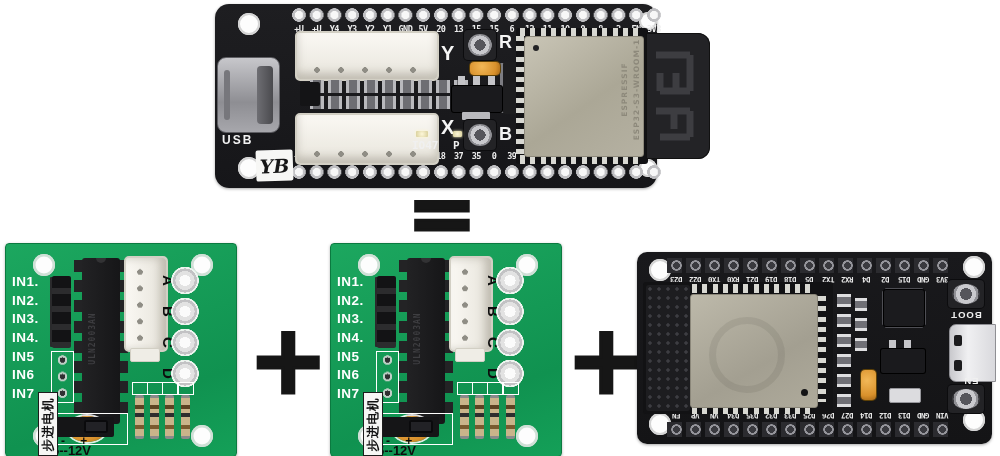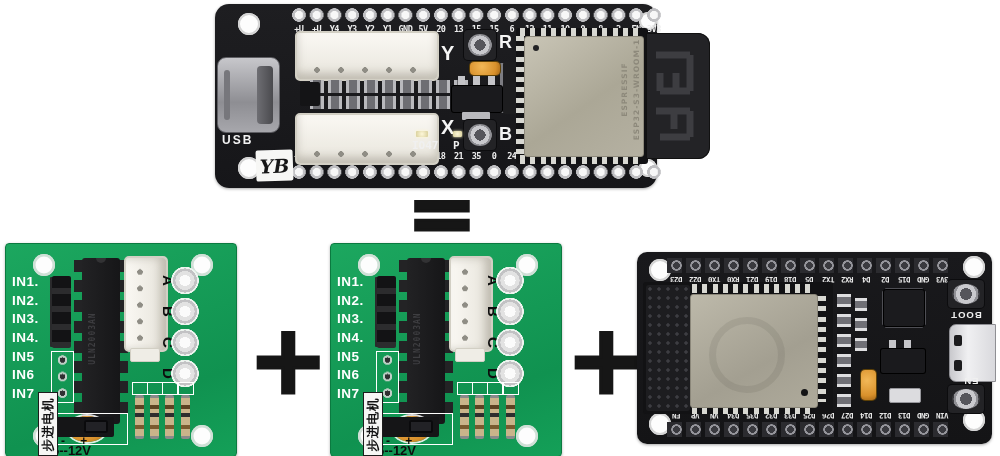--- a/index.html
+++ b/index.html
@@ -129,24 +129,24 @@
     <div class="pinrow" style="left:75px;top:147px;width:373px;height:11px;">
         <span>+U</span>
         <span>+U</span>
         <span>X4</span>
         <span>X3</span>
         <span>X2</span>
         <span>X1</span>
         <span>GND</span>
         <span>GND</span>
         <span>18</span>
-        <span>21</span>
+        <span>37</span>
         <span>35</span>
         <span>0</span>
-        <span>24</span>
+        <span>39</span>
         <span>40</span>
         <span>41</span>
         <span>42</span>
         <span>2</span>
         <span>1</span>
         <span>RX</span>
         <span>TX</span>
         <span>GND</span>
       </div>
     <div class="padstrip" style="left:75px;top:160px;width:373px;height:16px;"></div>

